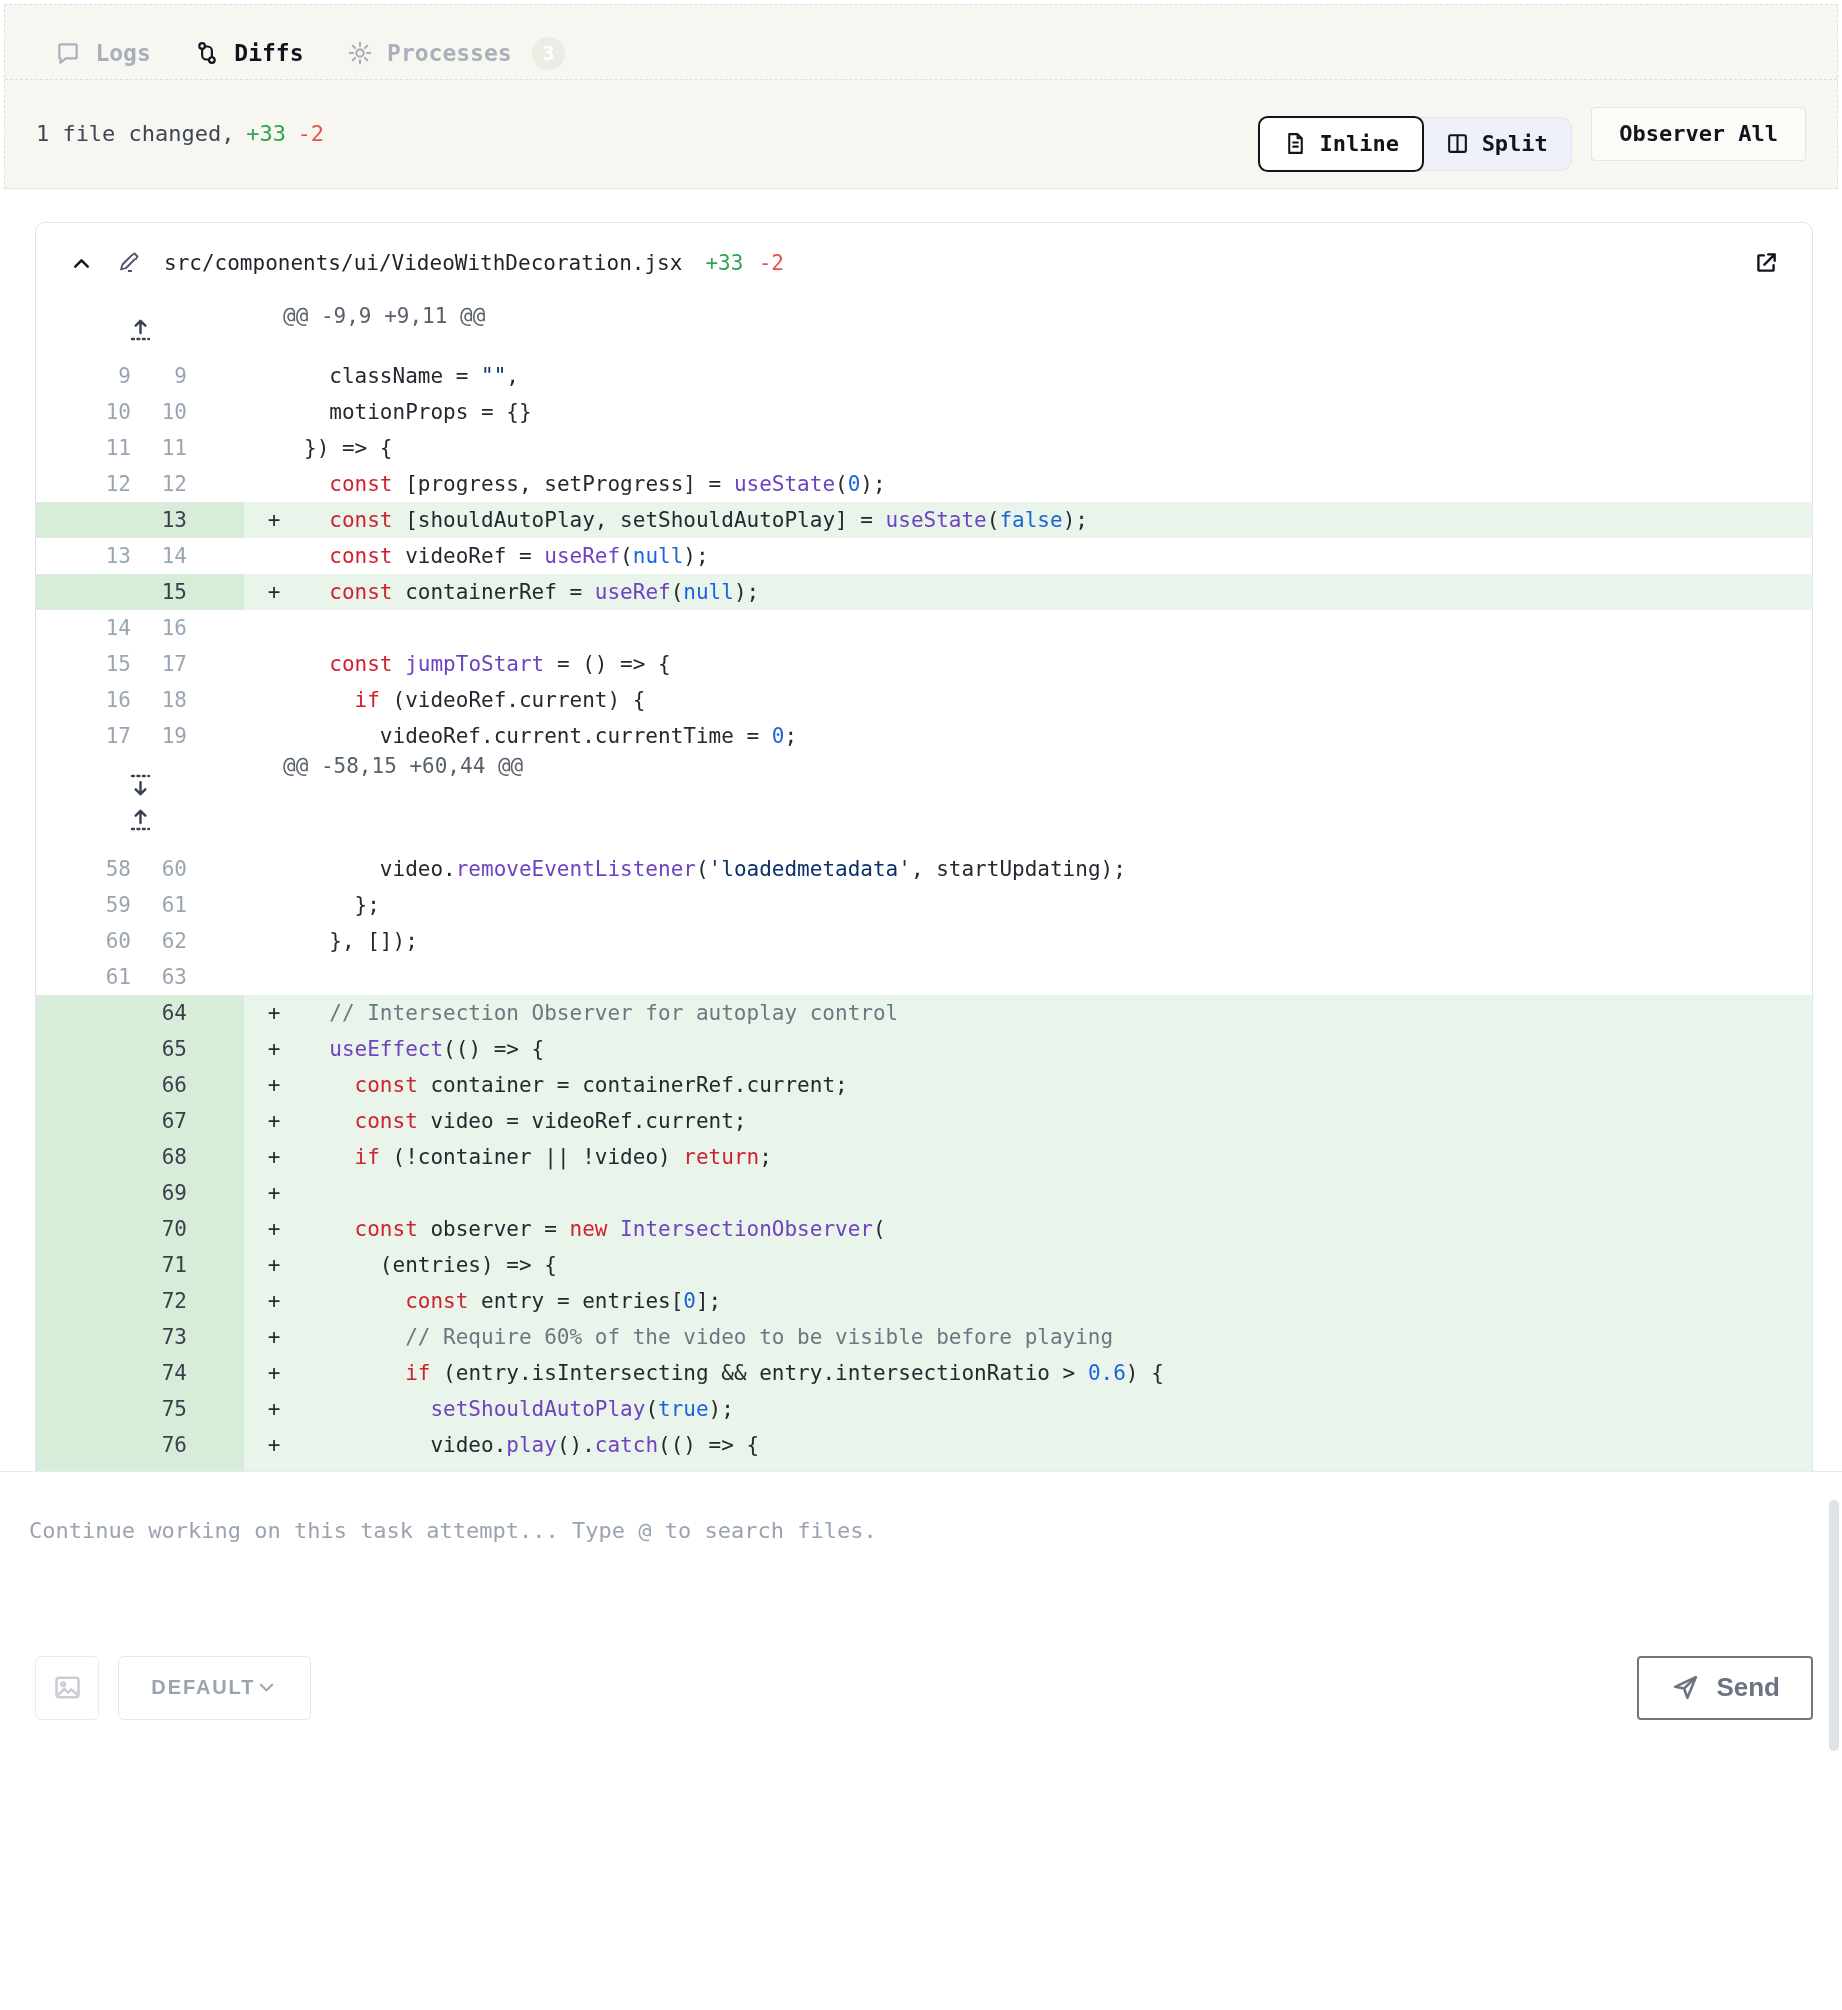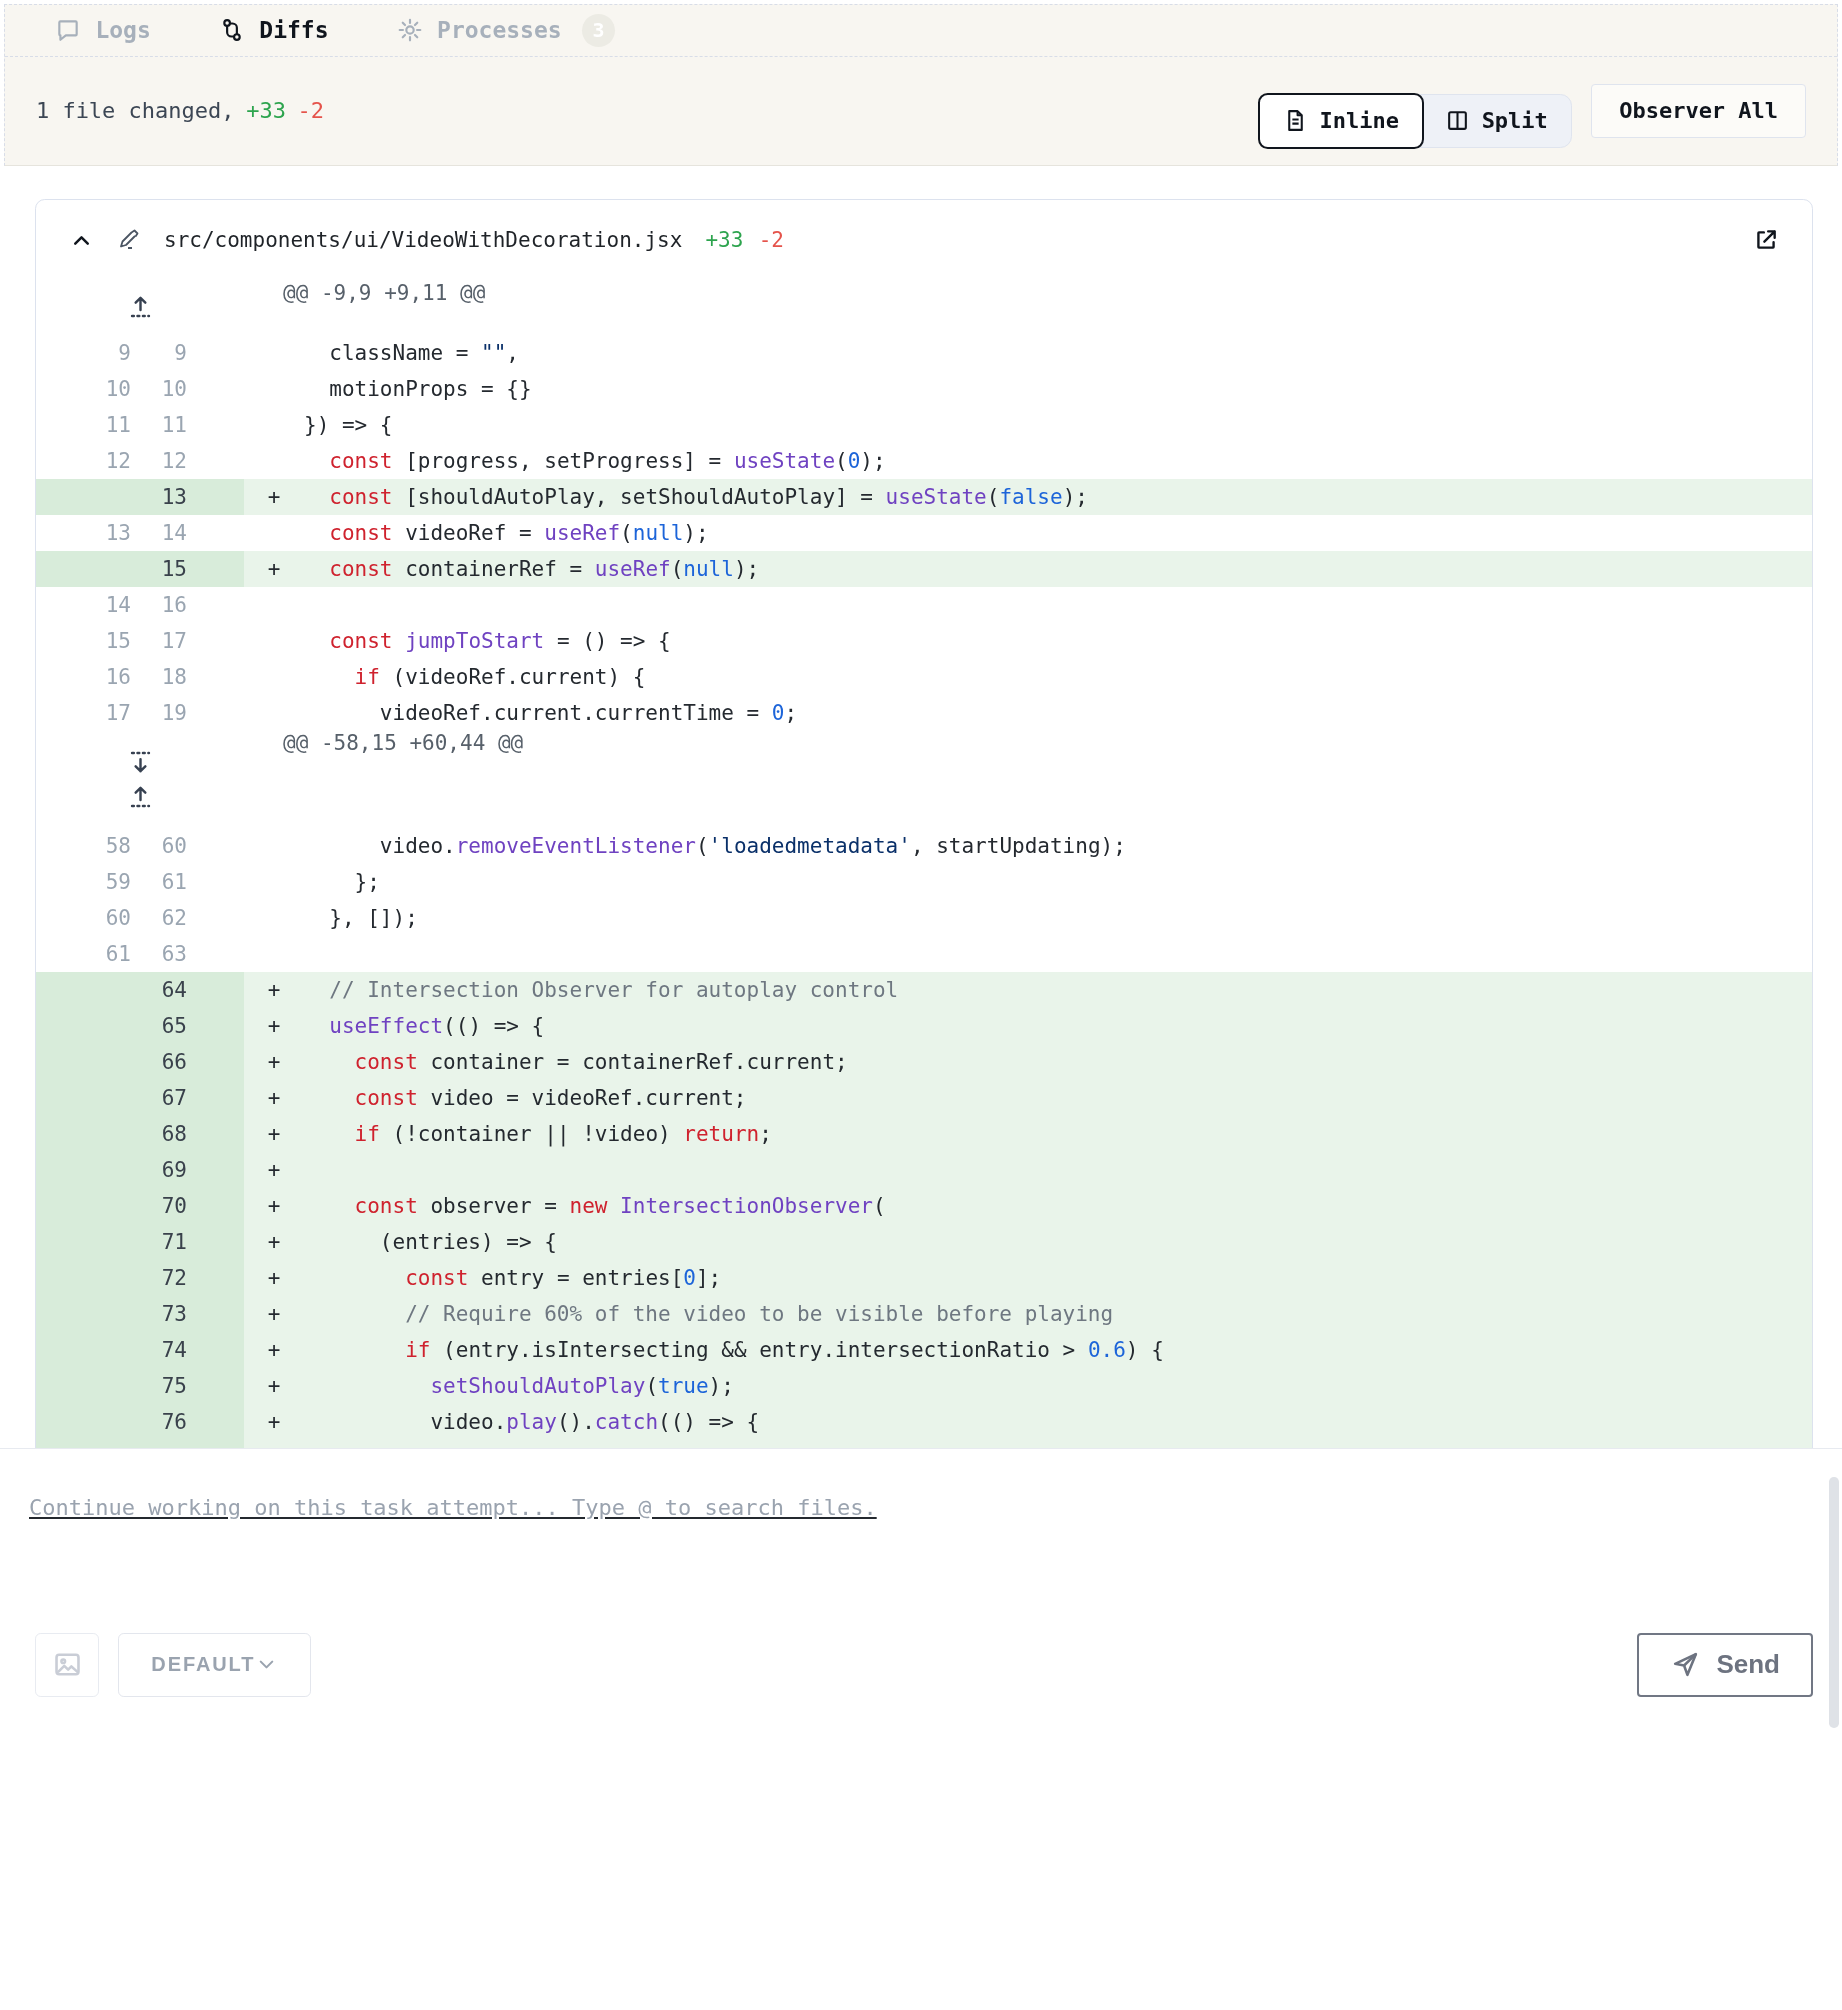--- a/index.html
+++ b/index.html
@@ -2,22 +2,22 @@
 <html><head>
 <meta charset="utf-8">
 <style>
   * { margin:0; padding:0; box-sizing:border-box; }
   html,body { width:1842px; height:2010px; background:#ffffff; overflow:hidden;
     font-family:"DejaVu Sans Mono", monospace; }
 
   
   .header-wrap { margin:3.9px 3.9px 0 3.9px; background:#f8f6f1;
     border:1px dashed #d8dde8; border-bottom:1px solid #e6e4dd; }
-  .tabbar { height:52px; display:flex; align-items:center; padding:0 50px; gap:68px;
-    border-bottom:1px dashed #d8dde8; }
+  .tabbar { height:52px; display:flex; align-items:center; padding:0 50px; gap:43px;
+    border-bottom:1px dashed #d8dde8;margin-top:23px; }
   .tab { display:flex; align-items:center; gap:14.5px; font-size:23px; font-weight:bold;
     color:#a7b0bb; cursor:pointer; }
   .tab svg { width:26px; height:26px; }
   .tab.active { color:#10151d; }
   .badge { width:33px; height:33px; border-radius:50%; background:#ecebe4; color:#ffffff;
     font-size:20px; display:flex; align-items:center; justify-content:center; margin-left:5.8px; }
 
   .toolbar { height:108px; display:flex; align-items:center; padding:0 31px; }
   .summary { font-size:22px; color:#3c4654; display:flex; gap:11.6px; align-items:center; }
   .plus { color:#2da44e; } .minus { color:#e5534b; }
@@ -64,21 +64,21 @@
   .code-row.add .num.new { color:#39414b; }
 
   .tk-p { color:#24292f; } .tk-k { color:#cf222e; } .tk-f { color:#6f42c1; }
   .tk-n { color:#1c64d9; } .tk-s { color:#0a3069; } .tk-c { color:#6e7781; }
 
   
   .composer { position:absolute; left:0; right:0; bottom:0; height:280px; background:#ffffff;
     border-top:1px solid #e7eaf0; z-index:5; }
   .prompt-input { display:block; width:1448px; margin:46px 0 0 29px; border:none; outline:none;
     resize:none; font-family:"DejaVu Sans Mono", monospace; font-size:22px; color:#24292f;
-    background:transparent; height:58px;text-decoration:underline; }
+    background:transparent; height:58px; }
   .prompt-input::placeholder { color:#9aa3af; }
   .composer-bottom { position:absolute; left:35px; right:29px; bottom:31px;
     display:flex; align-items:center; }
   .img-btn { width:64px; height:64px; border:1.9px solid #e8ebf1; border-radius:5.8px;
     background:#ffffff; display:flex; align-items:center; justify-content:center;
     color:#c9cdd6; cursor:pointer; }
   .img-btn svg { width:31px; height:31px; }
   .model-select { height:64px; margin-left:19.3px; padding:0 32px; border:1.9px solid #e3e6ed;
     border-radius:5.8px; background:#ffffff; display:flex; align-items:center; 
     cursor:pointer; }

